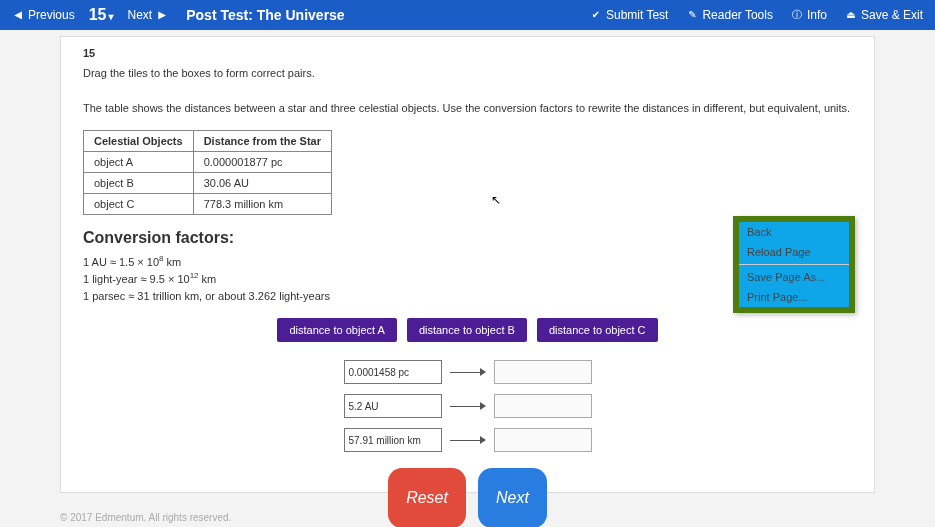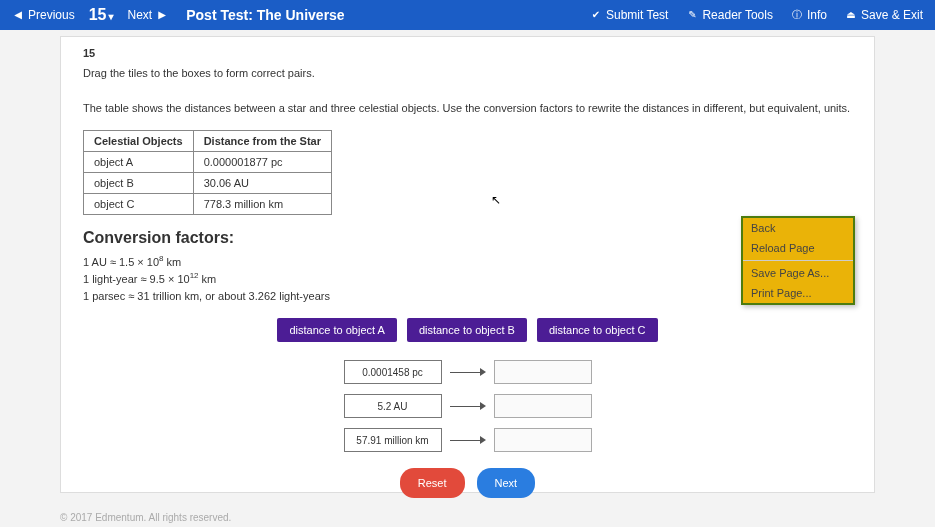--- a/index.html
+++ b/index.html
@@ -149,21 +149,21 @@
     display: flex;
     align-items: center;
     gap: 8px;
   }
   .pair-box {
     border: 1px solid #777;
     min-width: 98px;
     height: 24px;
     line-height: 24px;
     font-size: 10px;
-    text-align: center;
+    text-align: left;
     background: #fff;
     box-sizing: border-box;
     padding: 0 4px;
   }
   .drop-box {
     border: 1px solid #aaa;
     background: #fafafa;
     min-width: 98px;
     height: 24px;
     box-sizing: border-box;
@@ -183,35 +183,36 @@
     border-top: 4px solid transparent;
     border-bottom: 4px solid transparent;
     border-left: 6px solid #555;
   }
   .btn-row {
     display: flex;
     gap: 12px;
     justify-content: center;
   }
   .oval-btn {
-    padding: 9px 18px;
+    padding: 21px 18px;
     border-radius: 14px;
     color: #fff;
-    font-size: 11px;
+    font-size: 16px;
     cursor: pointer;
     border: none;
+    font-style: italic;
   }
   .oval-btn.reset { background: #e24a3b; }
   .oval-btn.next  { background: #2a7de0; }
   .context-menu {
     position: absolute;
     top: 186px;
     right: 80px;
-    background: #eab308;
-    border: 2px solid #4d7c0f;
+    background: #0ea5e9;
+    border: 6px solid #4d7c0f;
     box-shadow: 2px 2px 5px rgba(0,0,0,0.25);
     font-size: 11px;
     width: 110px;
     z-index: 50;
   }
   .context-menu .mi {
     padding: 4px 8px;
     color: #444;
     cursor: pointer;
   }

